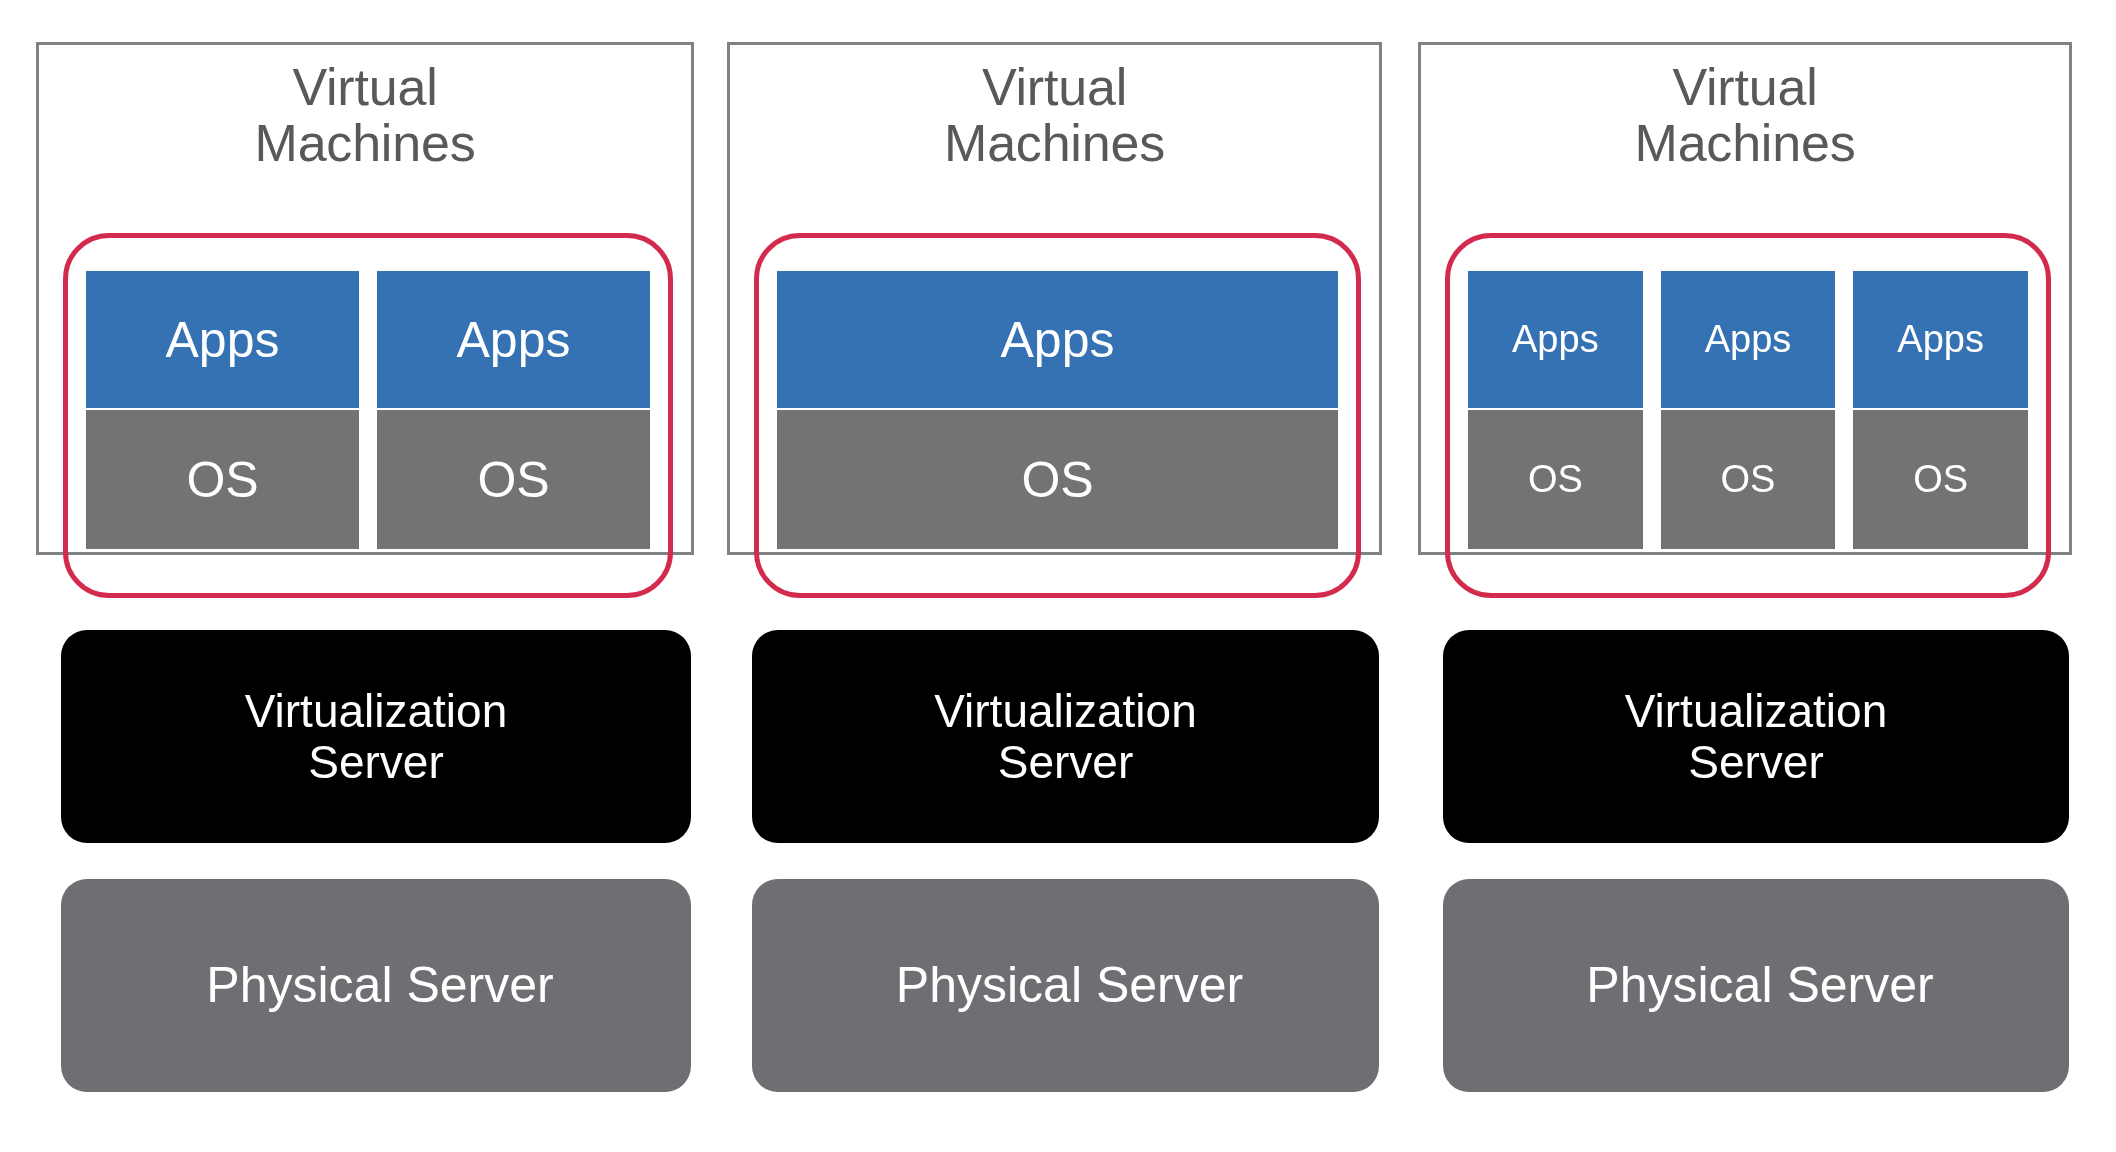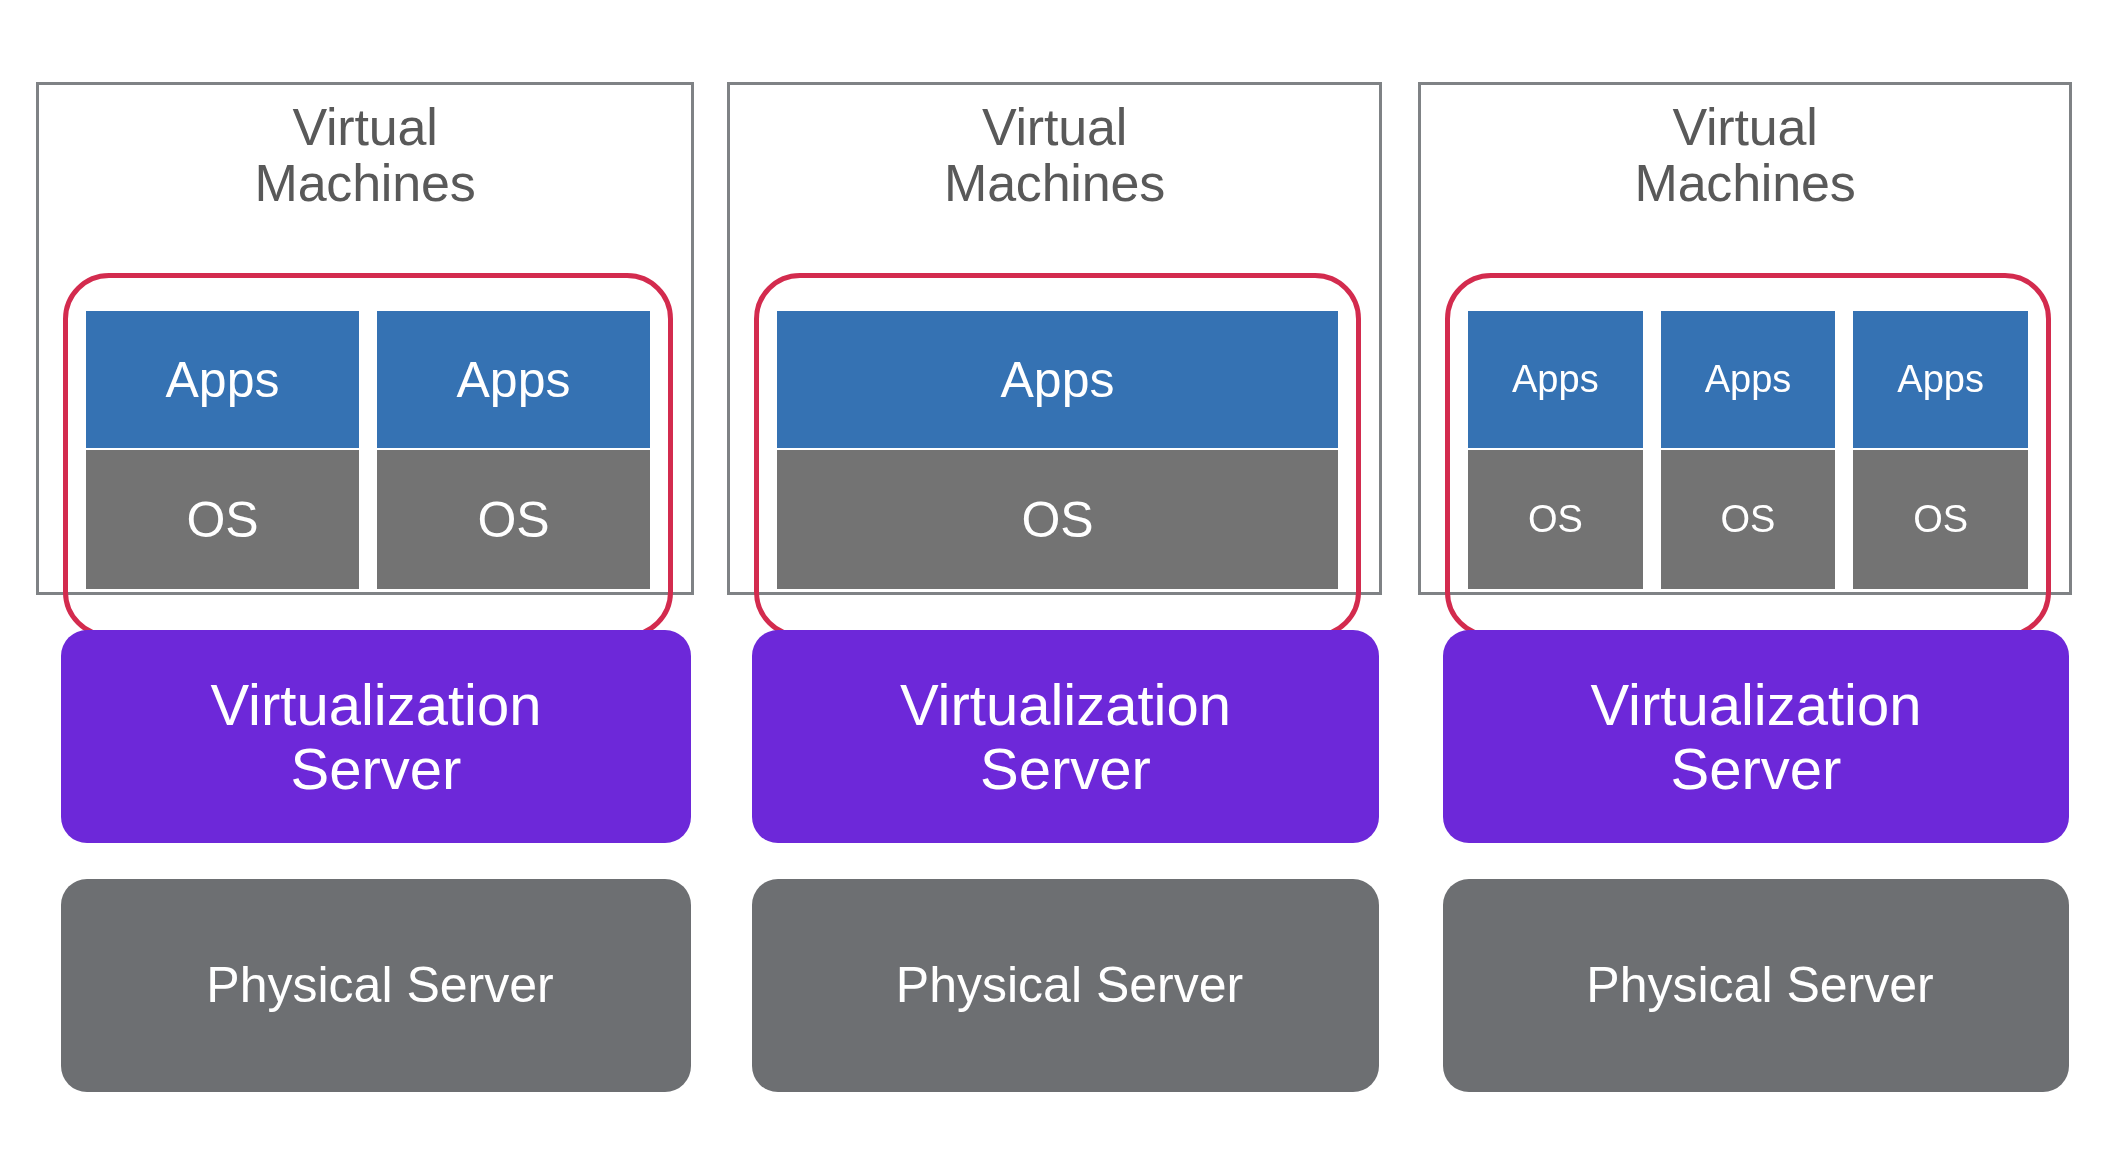--- a/index.html
+++ b/index.html
@@ -31,21 +31,20 @@
 
   
   .vm-panel {
     position: absolute;
     left: 0;
     top: 42px;
     height: 513px;
     box-sizing: border-box;
     border: 3px solid #7f8285;
     background: #ffffff;
-    margin-top: 40px;
   }
 
   .vm-panel-title {
     position: absolute;
     left: 0;
     right: 0;
     top: 14px;
     text-align: center;
     font-size: 52px;
     line-height: 1.08;
@@ -115,27 +114,27 @@
   .size-lg .layer { font-size: 50px; }
   .size-md .layer { font-size: 50px; }
   .size-sm .layer { font-size: 38px; }
 
   
   .virt-server {
     position: absolute;
     top: 630px;
     height: 213px;
     border-radius: 26px;
-    background: #6d28d9;
+    background: #000000;
     color: #ffffff;
     display: flex;
     align-items: center;
     justify-content: center;
     text-align: center;
-    font-size: 58px;
+    font-size: 46px;
     line-height: 1.1;
     white-space: pre-line;
     box-sizing: border-box;
   }
 
   
   .phys-server {
     position: absolute;
     top: 879px;
     height: 213px;

